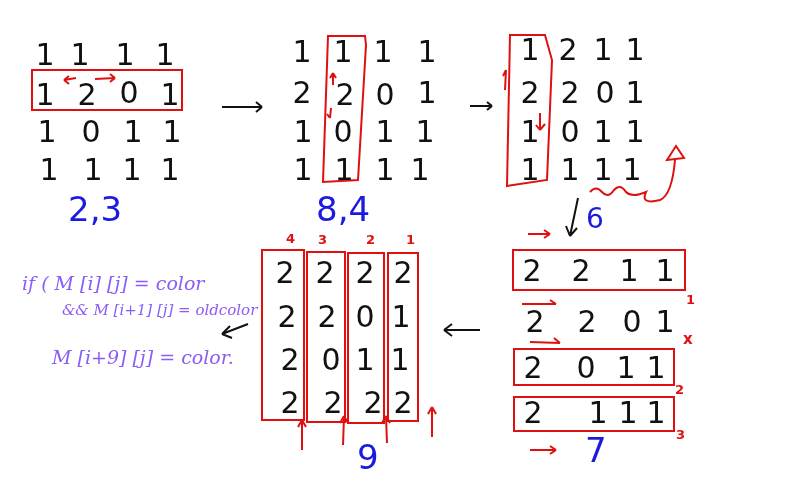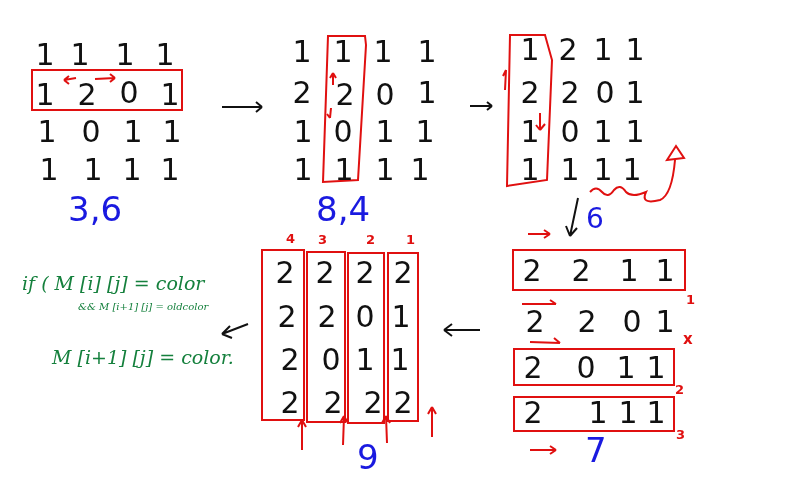--- a/index.html
+++ b/index.html
@@ -1,21 +1,21 @@
 <!DOCTYPE html>
 <html><head>
 <meta charset="utf-8">
 <style>
   html,body{margin:0;padding:0;background:#ffffff;}
   body{width:800px;height:500px;position:relative;overflow:hidden;font-family:"DejaVu Sans",sans-serif;}
   .canvas{position:absolute;left:0;top:0;width:800px;height:500px;}
   .cell{position:absolute;font-family:"DejaVu Sans",sans-serif;font-size:30px;color:#111;line-height:30px;text-align:center;width:30px;}
   .blue{position:absolute;color:#1a1ae0;font-size:34px;font-family:"DejaVu Sans",sans-serif;line-height:34px;}
   .redtxt{position:absolute;color:#e01010;font-size:13px;font-weight:bold;font-family:"DejaVu Sans",sans-serif;}
-  .code{position:absolute;color:#15803d;font-family:"DejaVu Serif",serif;font-style:italic;white-space:nowrap;}
+  .code{position:absolute;color:#8b5cf6;font-family:"DejaVu Serif",serif;font-style:italic;white-space:nowrap;}
   svg{position:absolute;left:0;top:0;}
 </style>
 </head>
 <body>
 
 <div class="canvas">
 
 <svg width="800" height="500">
 
   <rect x="32" y="70" width="150" height="40" fill="none" stroke="#e01010" stroke-width="2"></rect>
@@ -71,21 +71,21 @@
   <span class="cell" style="left:114px;top:78px">0</span>
   <span class="cell" style="left:155px;top:80px">1</span>
   <span class="cell" style="left:32px;top:117px">1</span>
   <span class="cell" style="left:76px;top:117px">0</span>
   <span class="cell" style="left:118px;top:117px">1</span>
   <span class="cell" style="left:157px;top:117px">1</span>
   <span class="cell" style="left:34px;top:155px">1</span>
   <span class="cell" style="left:78px;top:155px">1</span>
   <span class="cell" style="left:117px;top:155px">1</span>
   <span class="cell" style="left:155px;top:155px">1</span>
-  <span class="blue" style="left:68px;top:192px">3,6</span>
+  <span class="blue" style="left:68px;top:192px">2,3</span>
 </div>
 
 <div>
   <span class="cell" style="left:287px;top:37px">1</span>
   <span class="cell" style="left:328px;top:37px">1</span>
   <span class="cell" style="left:368px;top:37px">1</span>
   <span class="cell" style="left:412px;top:37px">1</span>
   <span class="cell" style="left:287px;top:78px">2</span>
   <span class="cell" style="left:330px;top:80px">2</span>
   <span class="cell" style="left:370px;top:80px">0</span>
@@ -164,17 +164,17 @@
   <span class="cell" style="left:385px;top:345px">1</span>
   <span class="cell" style="left:275px;top:388px">2</span>
   <span class="cell" style="left:318px;top:388px">2</span>
   <span class="cell" style="left:358px;top:388px">2</span>
   <span class="cell" style="left:388px;top:388px">2</span>
   <span class="blue" style="left:357px;top:440px">9</span>
 </div>
 
 <div>
   <span class="code" style="left:22px;top:272px;font-size:19px">if ( M [i] [j] = color</span>
-  <span class="code" style="left:78px;top:301px;font-size:10px">&amp;&amp; M [i+1] [j] = oldcolor</span>
-  <span class="code" style="left:52px;top:346px;font-size:19px">M [i+1] [j] = color.</span>
+  <span class="code" style="left:62px;top:301px;font-size:15px">&amp;&amp; M [i+1] [j] = oldcolor</span>
+  <span class="code" style="left:52px;top:346px;font-size:19px">M [i+9] [j] = color.</span>
 </div>
 
 </div>
 
 </body></html>

